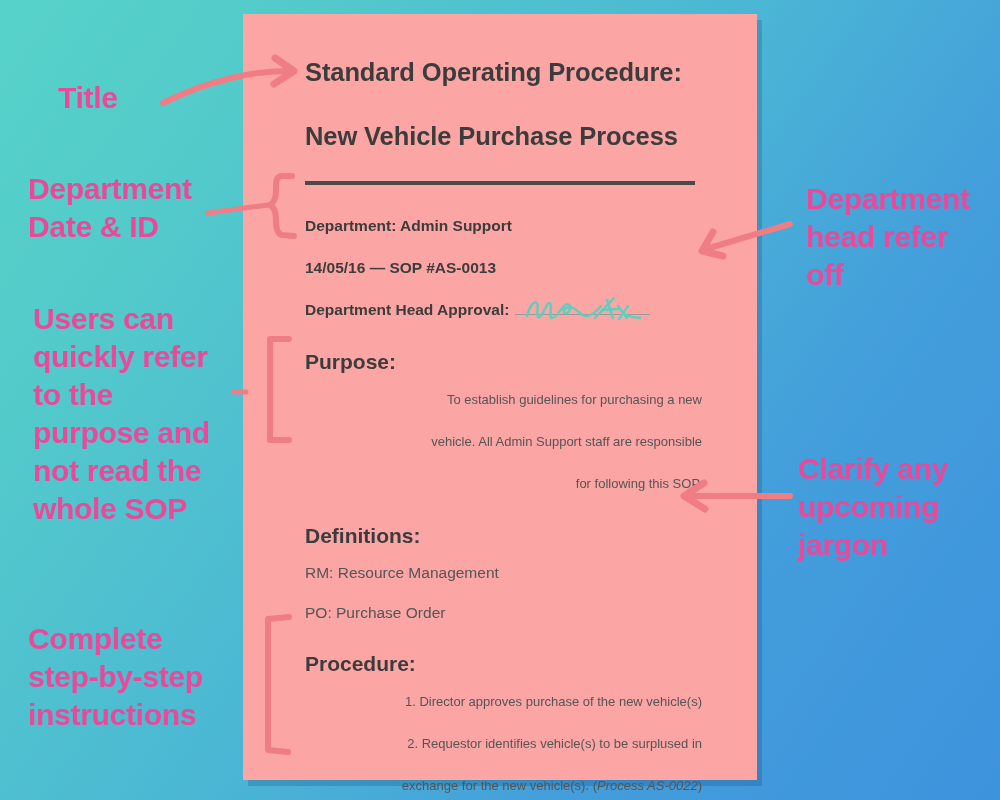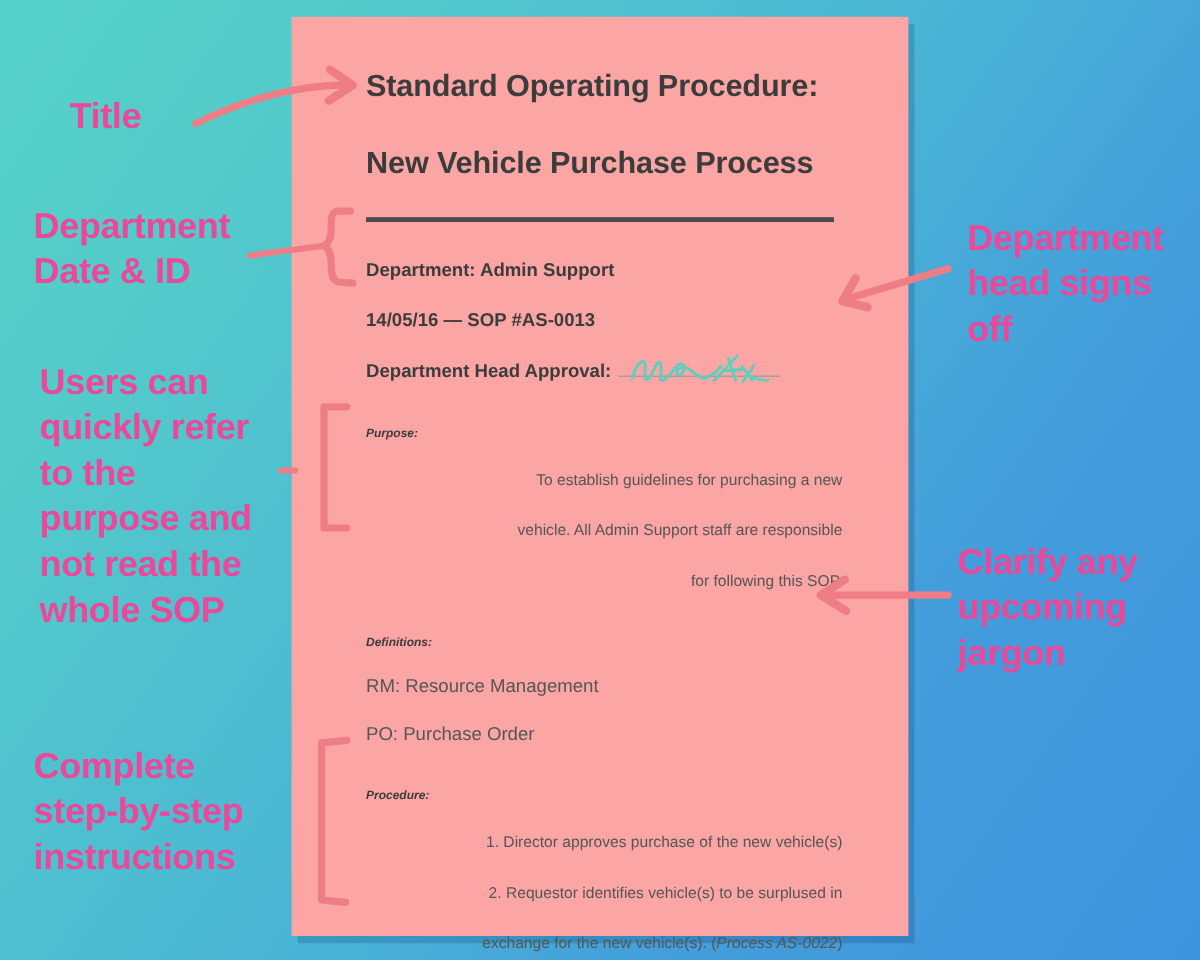--- a/index.html
+++ b/index.html
@@ -87,25 +87,24 @@
   .sig-ink {
     position: absolute;
     left: 8px;
     bottom: -12px;
     width: 120px;
     height: 36px;
   }
 
   .sec-head {
     color: #3c3c3c;
-    font-size: 10px;
+    font-size: 21px;
     font-weight: bold;
     margin-top: 14px;
     line-height: 34px;
-    font-style: italic;
   }
   .body-line {
     color: #555555;
     font-size: 13px;
     line-height: 42px;
     white-space: nowrap;
     text-align: right;
   }
   .body-line em { font-style: italic; }
 
@@ -214,21 +213,21 @@
 </div>
 
 <div class="anno anno-steps">
   <div>Complete</div>
   <div>step-by-step</div>
   <div>instructions</div>
 </div>
 
 <div class="anno anno-signoff">
   <div>Department</div>
-  <div>head signs</div>
+  <div>head refer</div>
   <div>off</div>
 </div>
 
 <div class="anno anno-jargon">
   <div>Clarify any</div>
   <div>upcoming</div>
   <div>jargon</div>
 </div>
 
 <svg class="overlay" viewBox="0 0 1000 800">

